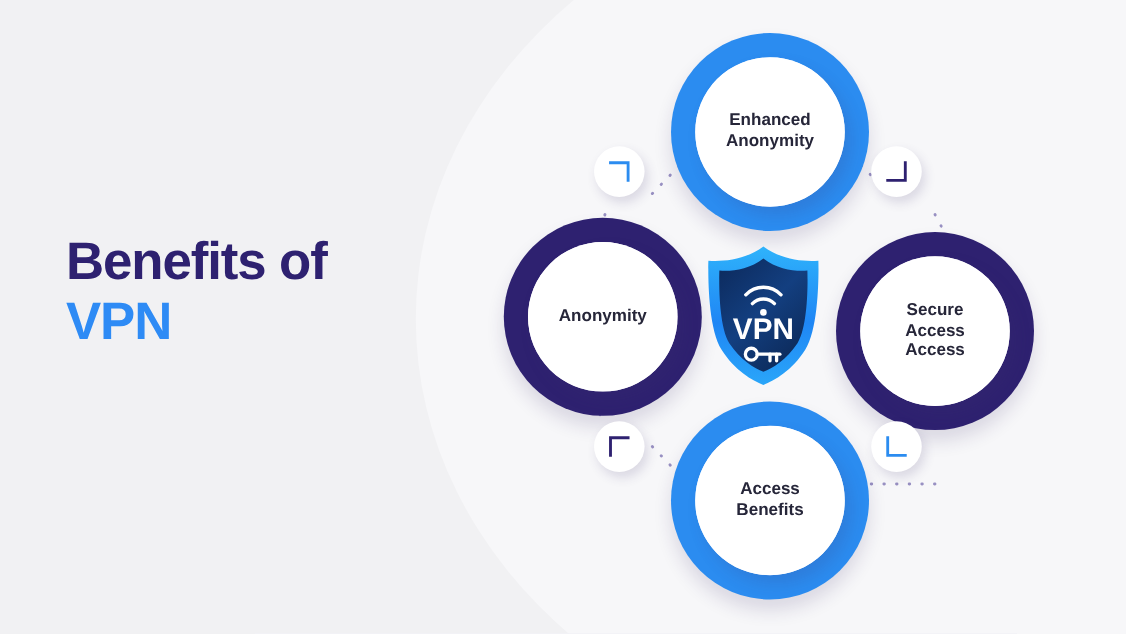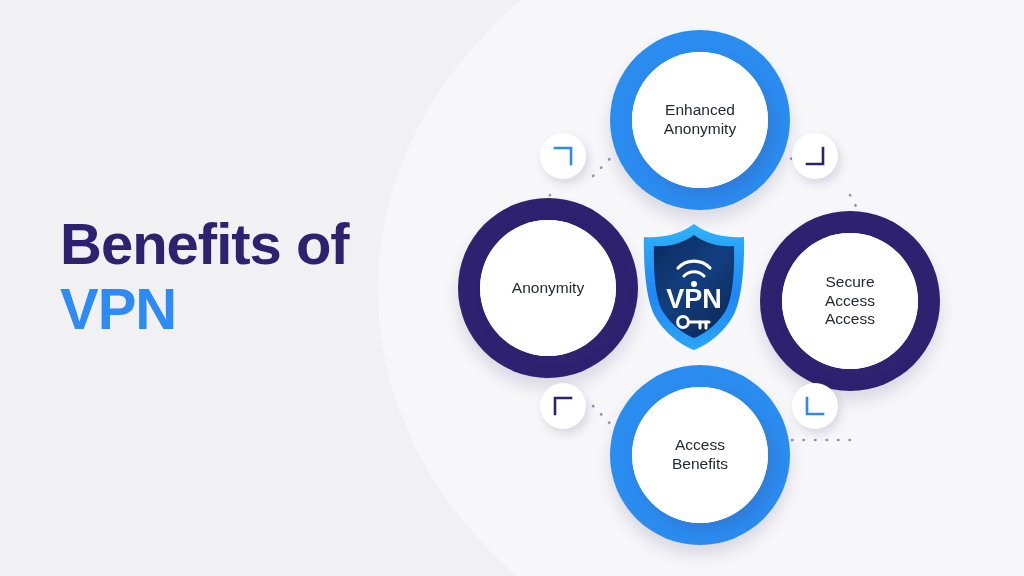--- a/index.html
+++ b/index.html
@@ -37,21 +37,21 @@
   
   .headline {
     position: absolute;
     left: 60px;
     top: 212px;
     width: 340px;
     line-height: 1.12;
   }
   .headline-line {
     display: block;
-    font-size: 58px;
+    font-size: 48px;
     font-weight: bold;
     letter-spacing: -1px;
   }
   .headline-line.l1 { color: #2e2170; }
   .headline-line.l2 { color: #2e8bf5; }
 
   
   .diagram {
     position: absolute;
     left: 430px;
@@ -101,21 +101,21 @@
     background: #ffffff;
     display: flex;
     align-items: center;
     justify-content: center;
     box-shadow: 6px 8px 14px rgba(60, 50, 110, 0.16),
                 inset 0 0 0 1px rgba(255,255,255,0.9);
   }
   .node .label {
     text-align: center;
     font-size: 15.5px;
-    font-weight: normal;
+    font-weight: bold;
     color: #262639;
     line-height: 1.22;
     padding: 0 10px;
   }
 
   .node-top    { left: 180px; top: 10px; }
   .node-right  { left: 330px; top: 191px; }
   .node-bottom { left: 180px; top: 345px; }
   .node-left   { left: 28px;  top: 178px; }
 

